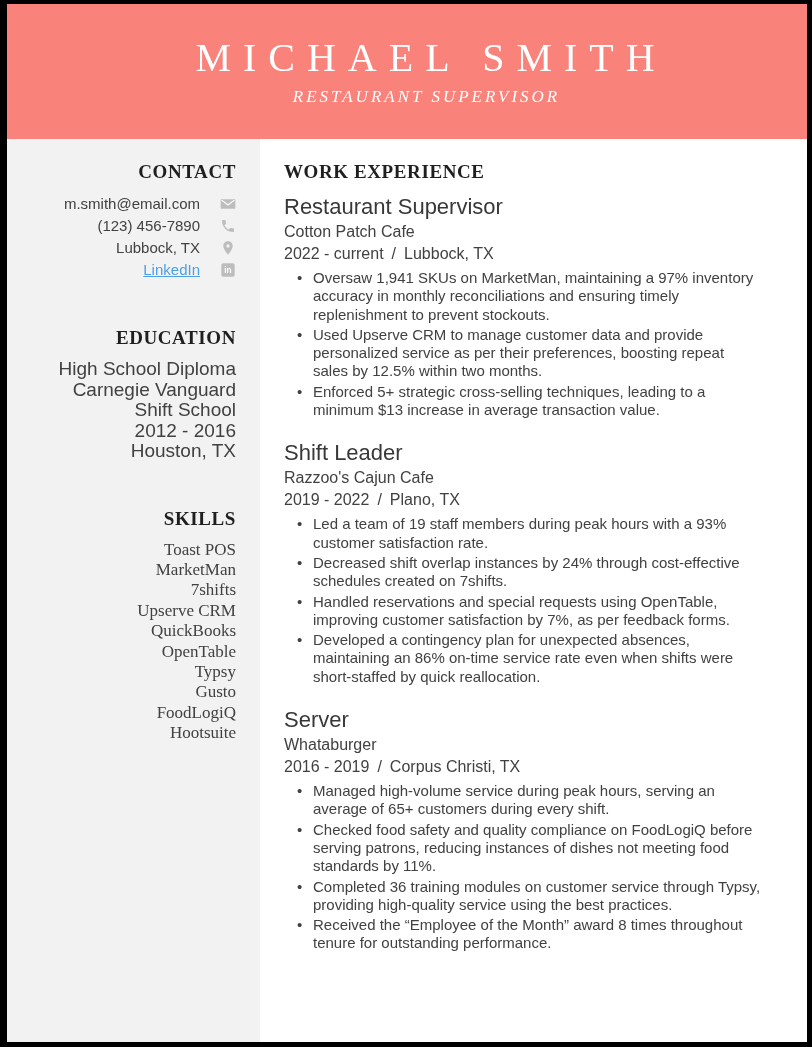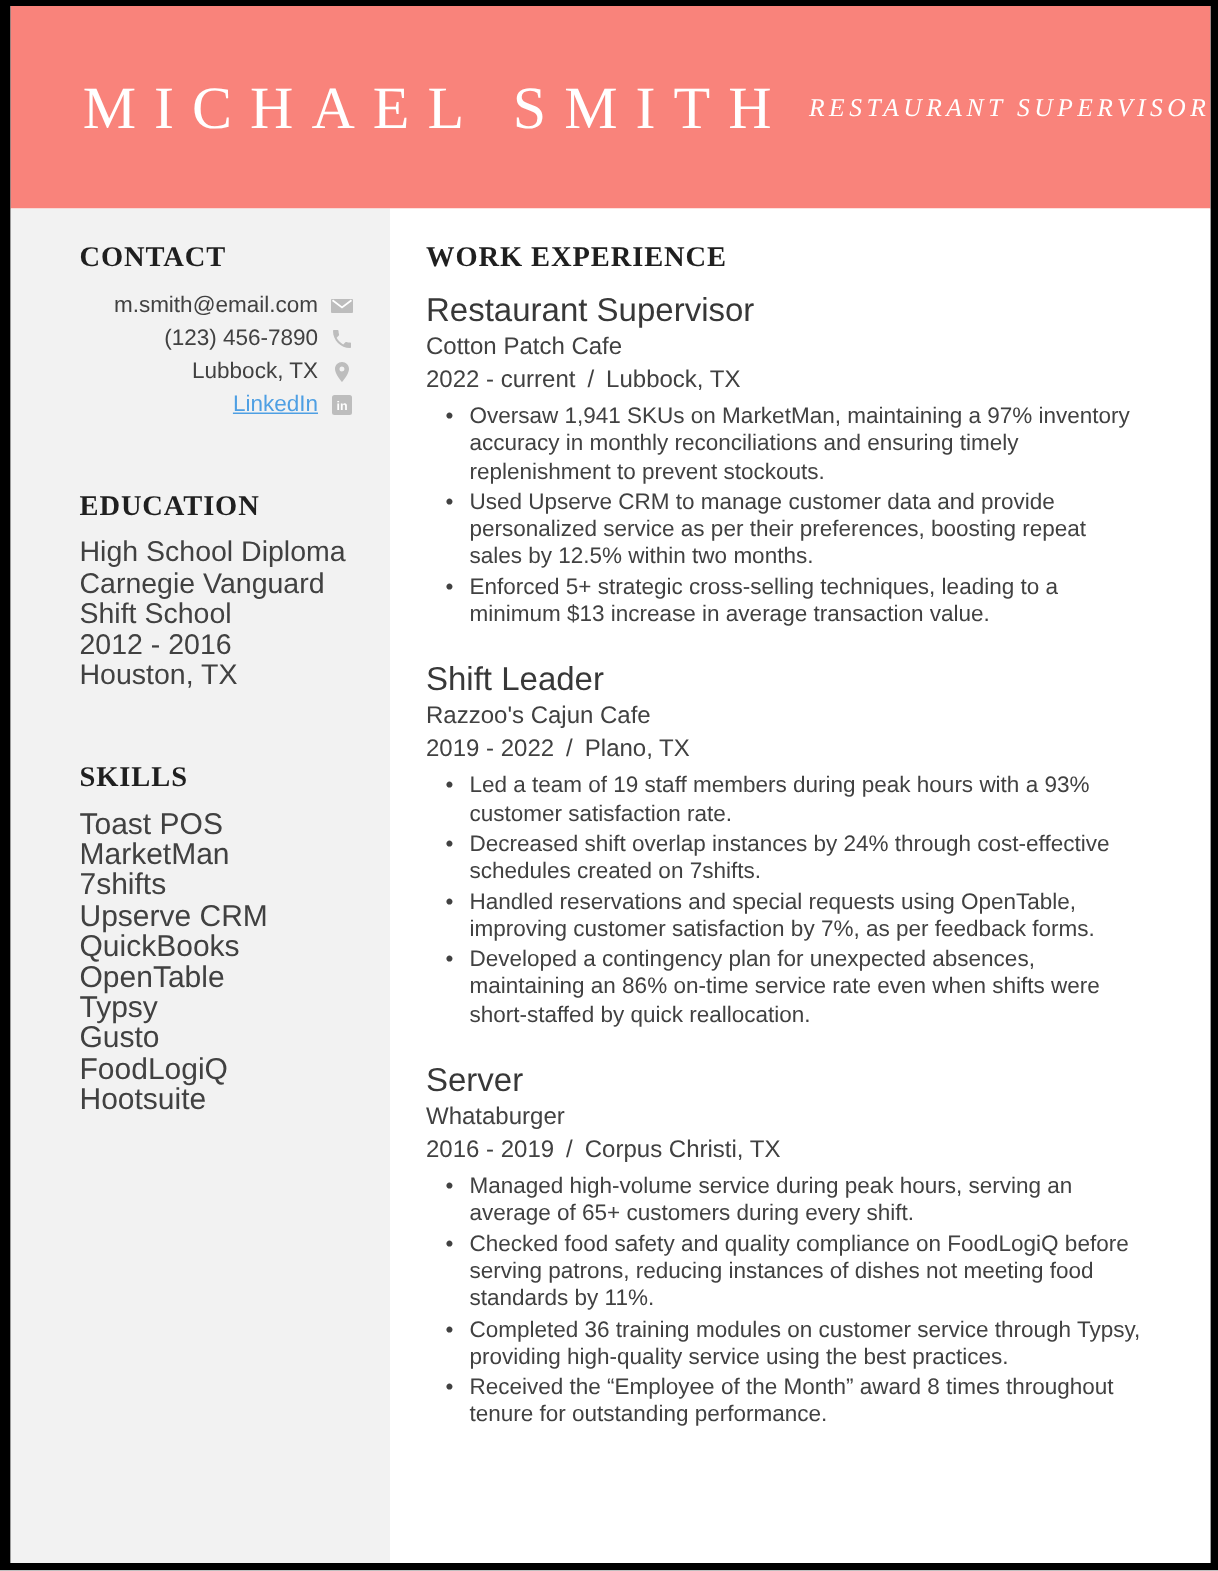--- a/index.html
+++ b/index.html
@@ -9,55 +9,55 @@
   *{box-sizing:border-box; margin:0; padding:0;}
   body{margin:0; background:#fff; font-family:"Liberation Sans","DejaVu Sans",sans-serif;}
   .page{
     width:812px; height:1047px; background:#fff;
     border-style:solid; border-color:var(--border); border-width:4px 5px 5px 7px;
     display:flex; flex-direction:column; overflow:hidden;
   }
   
   .header{
     background:var(--accent); height:135px; flex:none;
-    display:flex; flex-direction:row; align-items:center; justify-content:center; gap:10px;padding-left:36px;
+    display:flex; flex-direction:column; align-items:center; justify-content:center; gap:10px;padding-left:36px;
   }
   .name{
     font-family:"Liberation Serif","DejaVu Serif",serif; font-weight:400;
     font-size:40px; line-height:1; color:#fff; letter-spacing:12px; text-indent:12px;
   }
   .subtitle{
     font-family:"Liberation Serif","DejaVu Serif",serif; font-style:italic; font-weight:400;
     font-size:17px; line-height:1; color:#fff; letter-spacing:3px; text-indent:3px;
   }
   
   .content{flex:1; display:flex; min-height:0;}
   .sidebar{
     width:253px; flex:none; background:var(--sidebar-bg);
-    padding:21px 24px 0 46px; color:var(--text);
+    padding:21px 24px 0 46px; text-align:right; color:var(--text);
   }
   .main{flex:1; background:#fff; padding:21px 45px 0 24px; color:var(--text);}
   h2.section{
     font-family:"Liberation Serif","DejaVu Serif",serif; font-weight:700;
     font-size:19px; line-height:24px; color:var(--heading); letter-spacing:.6px;
     margin:0 0 9px;
   }
   
   .contact-row{
     display:flex; justify-content:flex-end; align-items:center; gap:8px;
     font-size:15px; line-height:22px; height:22px;
   }
-  .icon{width:16px; height:16px; color:var(--icon); flex:none; display:inline-flex;}
+  .icon{width:16px; height:16px; color:var(--icon); flex:none; display:inline-flex;margin-left:12px;}
   .icon svg{width:16px; height:16px; display:block;}
   .link{color:var(--link); text-decoration:underline; cursor:pointer;}
   
   .side-block{margin-top:45px;}
   .edu-line{font-size:19px; line-height:20.5px;}
   .skills-list{list-style:none;}
-  .skills-list li{font-size:20px; line-height:20.4px;}
+  .skills-list li{font-size:17px; line-height:20.4px;font-family:Liberation Serif, serif;}
   
   .job{margin-top:20px;}
   .job:first-of-type{margin-top:8px;}
   .job-title{font-weight:400; font-size:22px; line-height:27px; color:#383838;}
   .company{font-size:16px; line-height:21px; margin-top:1px;}
   .dates-line{display:flex; align-items:baseline; gap:8px; font-size:16px; line-height:21px; margin-top:1px;}
   ul.bullets{margin:5px 0 0; padding-left:29px; list-style:none;}
   ul.bullets li{position:relative; font-size:15px; line-height:18.3px; margin-bottom:2px;}
   ul.bullets li::before{content:"\2022"; position:absolute; left:-16px;}
 </style>

